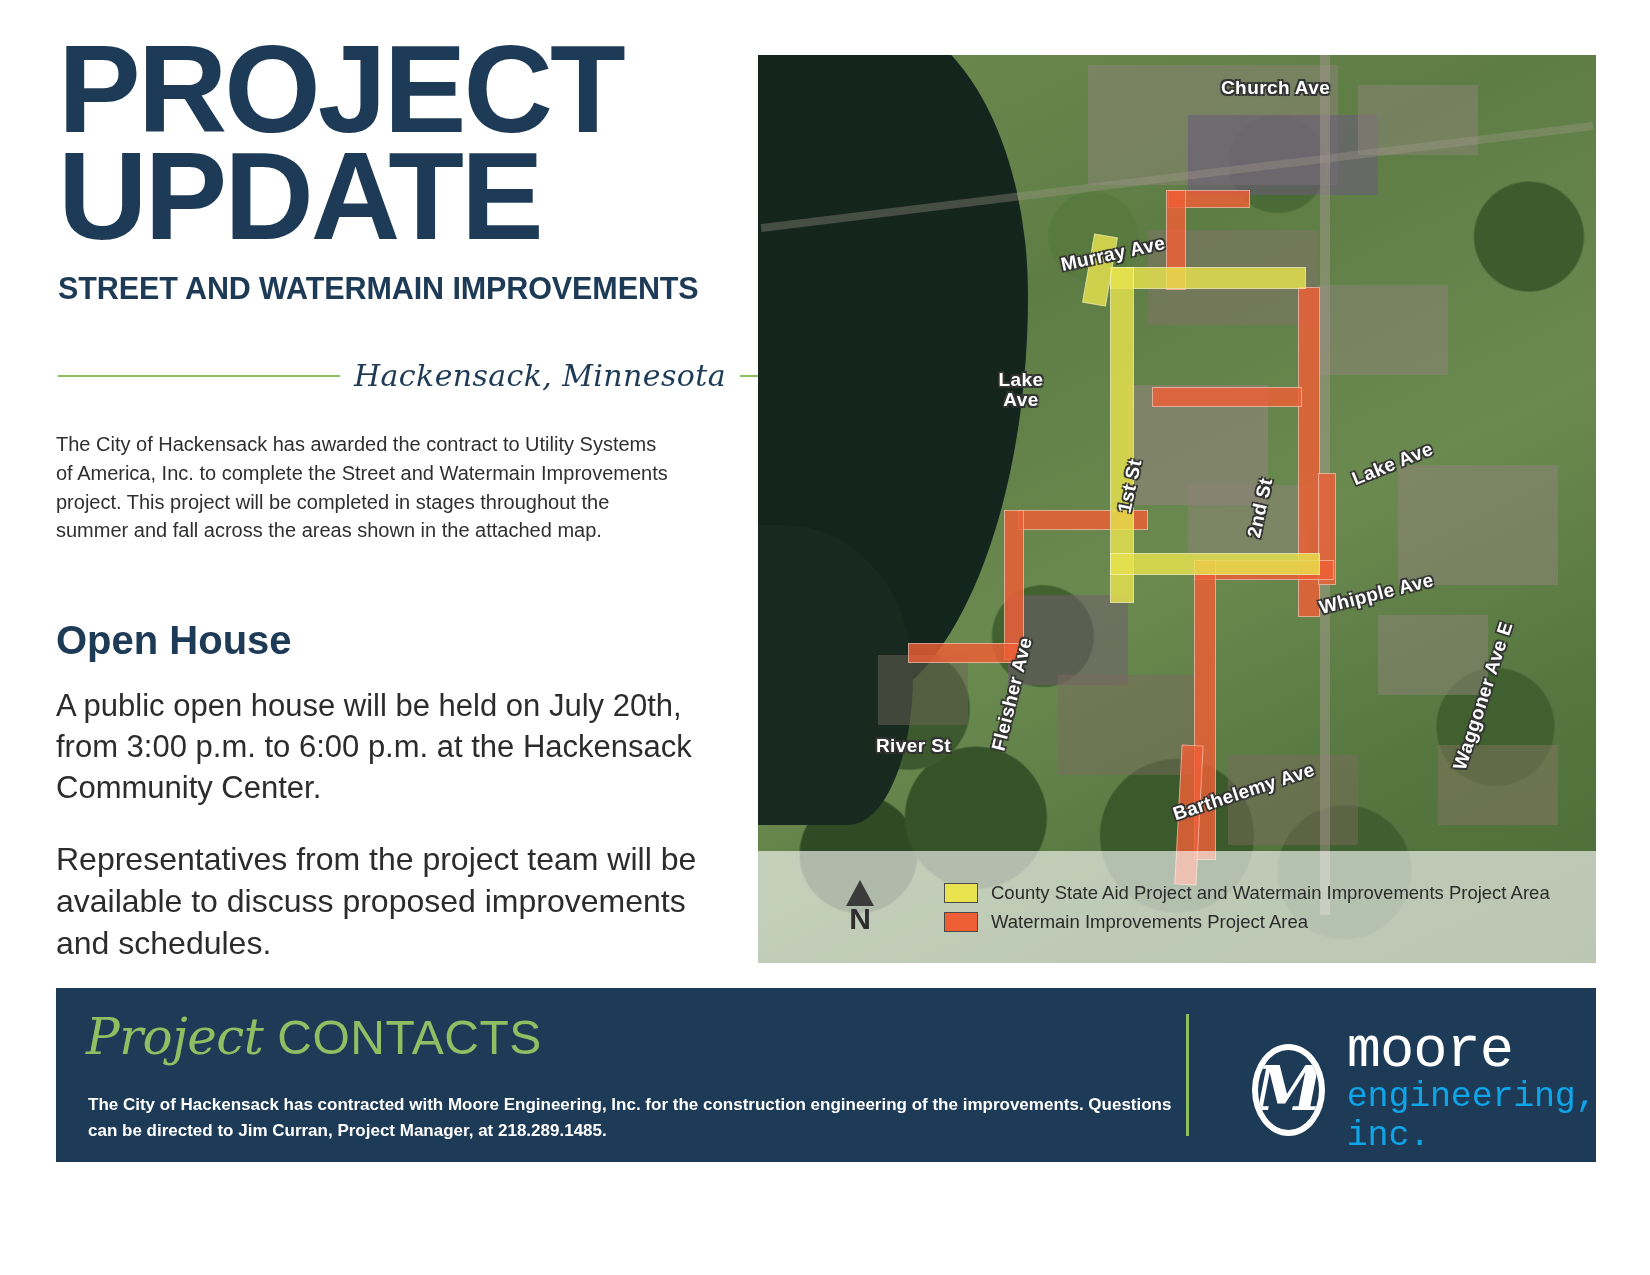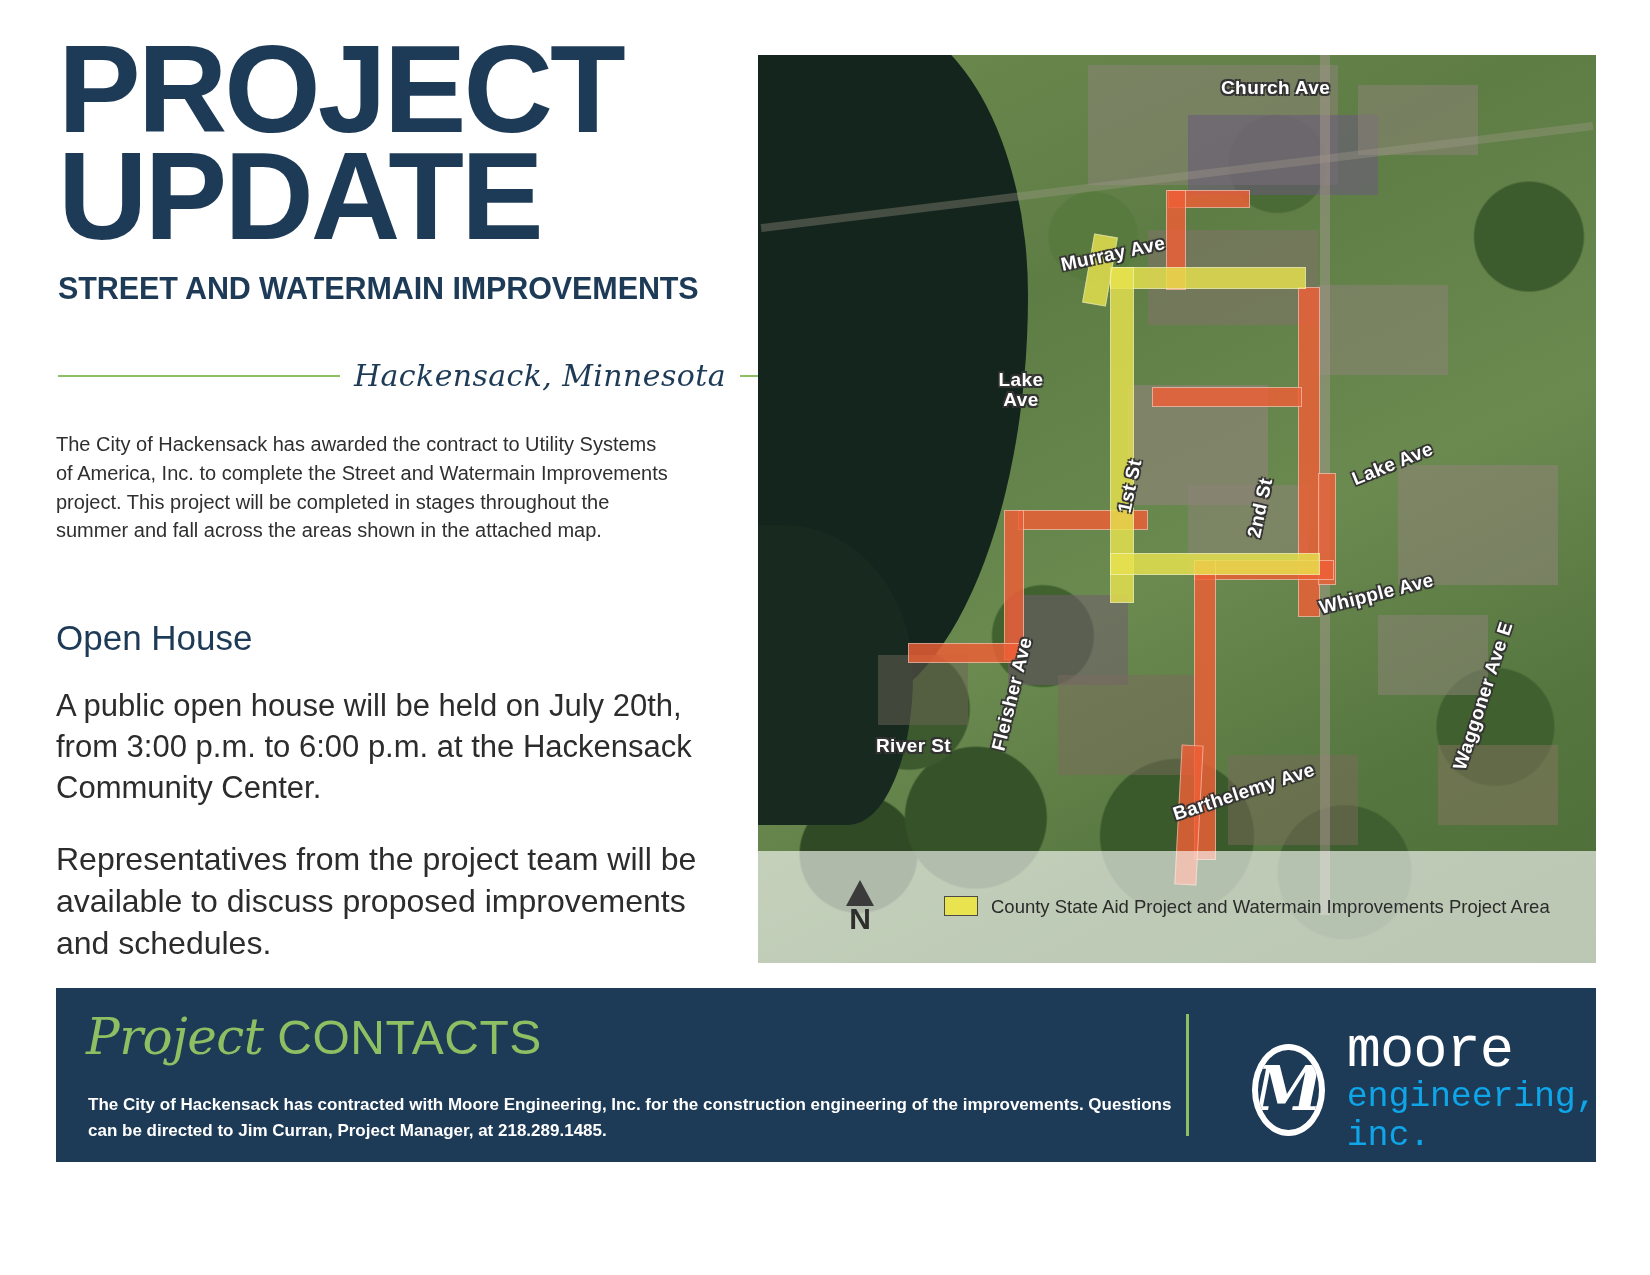--- a/index.html
+++ b/index.html
@@ -46,21 +46,21 @@
     letter-spacing: 0.4px;
   }
 
   .body-para {
     position: absolute; left: 56px; top: 430px; width: 620px;
     font-size: 20px; line-height: 1.44; color: #2f2f2f;
   }
 
   .section-head {
     position: absolute; left: 56px; top: 618px;
-    font-size: 35px; font-weight: normal; color: #1d3a56;
+    font-size: 40px; font-weight: bold; color: #1d3a56;
   }
 
   .oh-para-1 {
     position: absolute; left: 56px; top: 686px; width: 640px;
     font-size: 31px; line-height: 1.32; color: #2c2c2c;
   }
   .oh-para-2 {
     position: absolute; left: 56px; top: 838px; width: 660px;
     font-size: 32px; line-height: 1.32; color: #2c2c2c;
   }
@@ -141,21 +141,21 @@
     width: 0; height: 0;
     border-left: 14px solid transparent;
     border-right: 14px solid transparent;
     border-bottom: 26px solid #3b3b3b;
   }
   .north-n {
     font-size: 30px; font-weight: bold; color: #2e2e2e;
     line-height: 1; margin-top: -2px;
   }
   .legend-items { margin-left: 24px; }
-  .legend-row { display: flex; margin: 7px 0; }
+  .legend-row { display: flex; align-items: center; margin: 7px 0; }
   .swatch {
     width: 34px; height: 20px; border: 1px solid #4a4a4a; margin-right: 13px;
     flex: 0 0 auto;
   }
   .legend-text { font-size: 18.5px; color: #2b2b2b; white-space: nowrap; }
 
   
   .footer {
     position: absolute; left: 56px; top: 988px;
     width: 1540px; height: 174px;
@@ -297,20 +297,24 @@
     <div class="legend">
       <div class="north">
         <div class="north-arrow"></div>
         <div class="north-n">N</div>
       </div>
       <div class="legend-items">
         <div class="legend-row">
           <div class="swatch" style="background:#e8e34e;"></div>
           <div class="legend-text">County State Aid Project and Watermain Improvements Project Area</div>
         </div>
+        <div class="legend-row">
+          <div class="swatch" style="background:#ef5f36;"></div>
+          <div class="legend-text">Watermain Improvements Project Area</div>
+        </div>
       </div>
     </div>
   </div>
 
   <div class="footer">
     <div class="footer-head">
       <span class="fh-script">Project</span>
       <span class="fh-caps">CONTACTS</span>
     </div>
     <div class="footer-note">The City of Hackensack has contracted with Moore Engineering, Inc. for the construction engineering of the improvements. Questions can be directed to Jim Curran, Project Manager, at 218.289.1485.</div>

